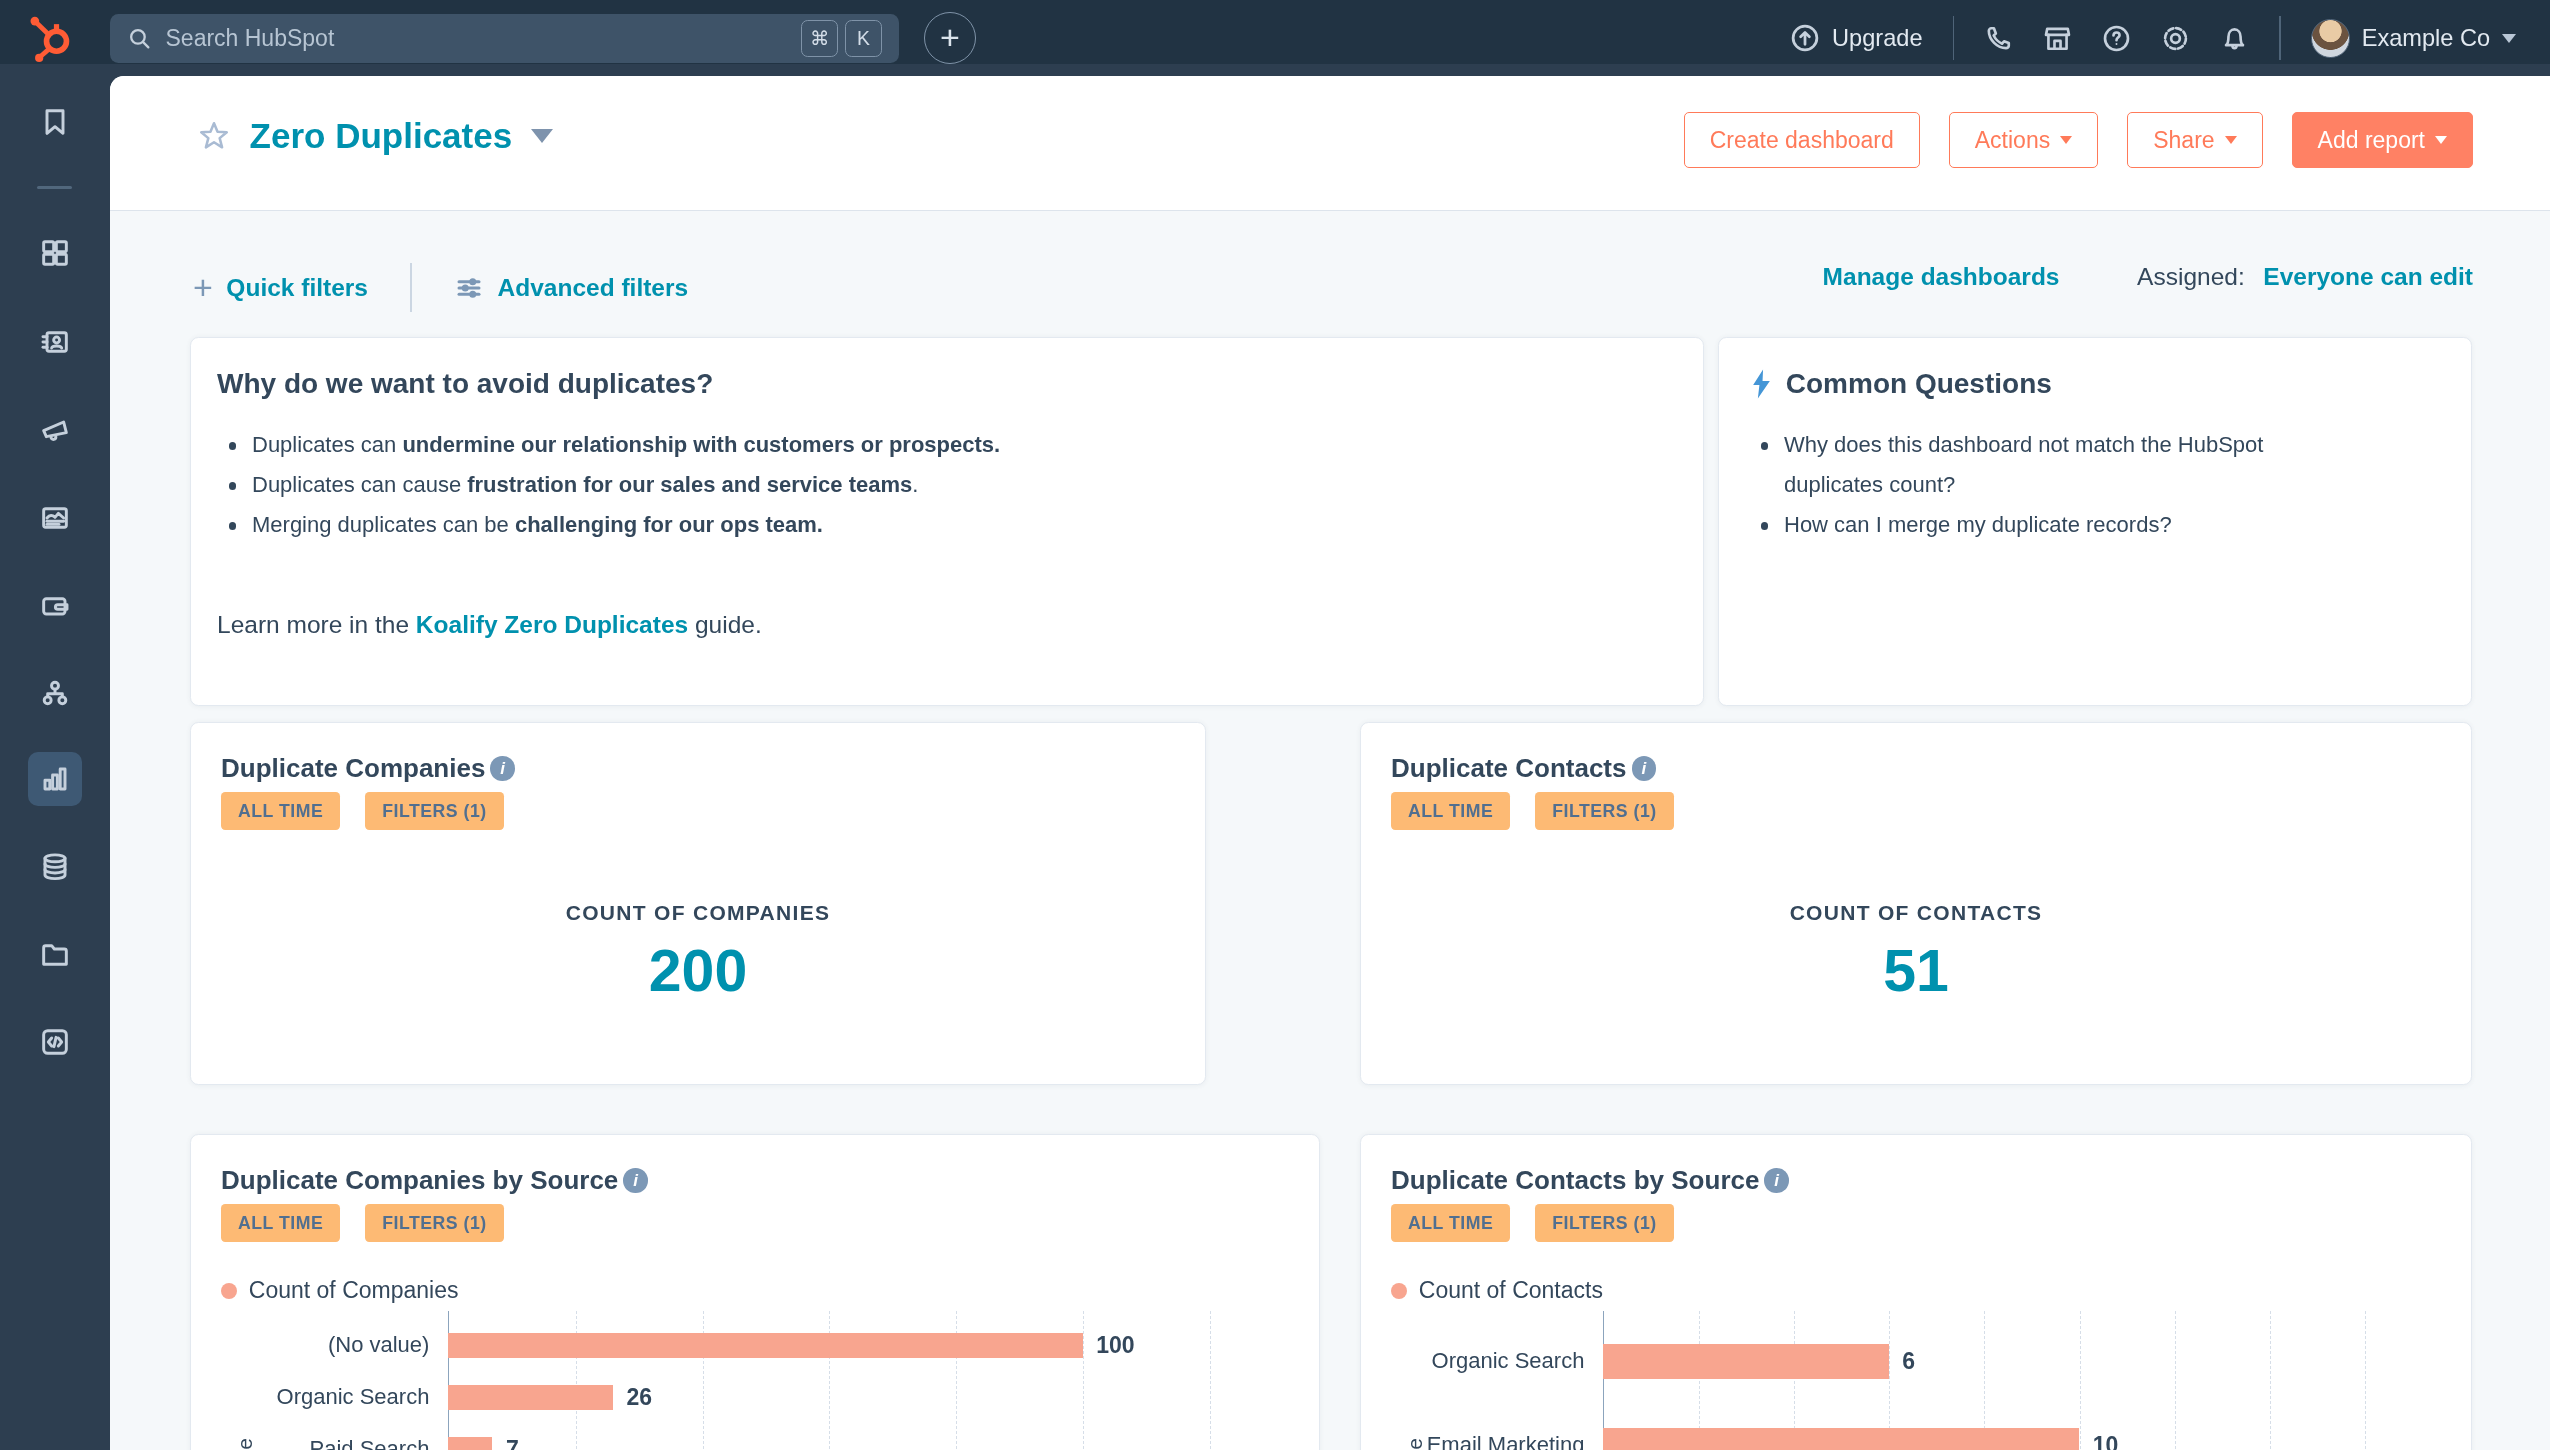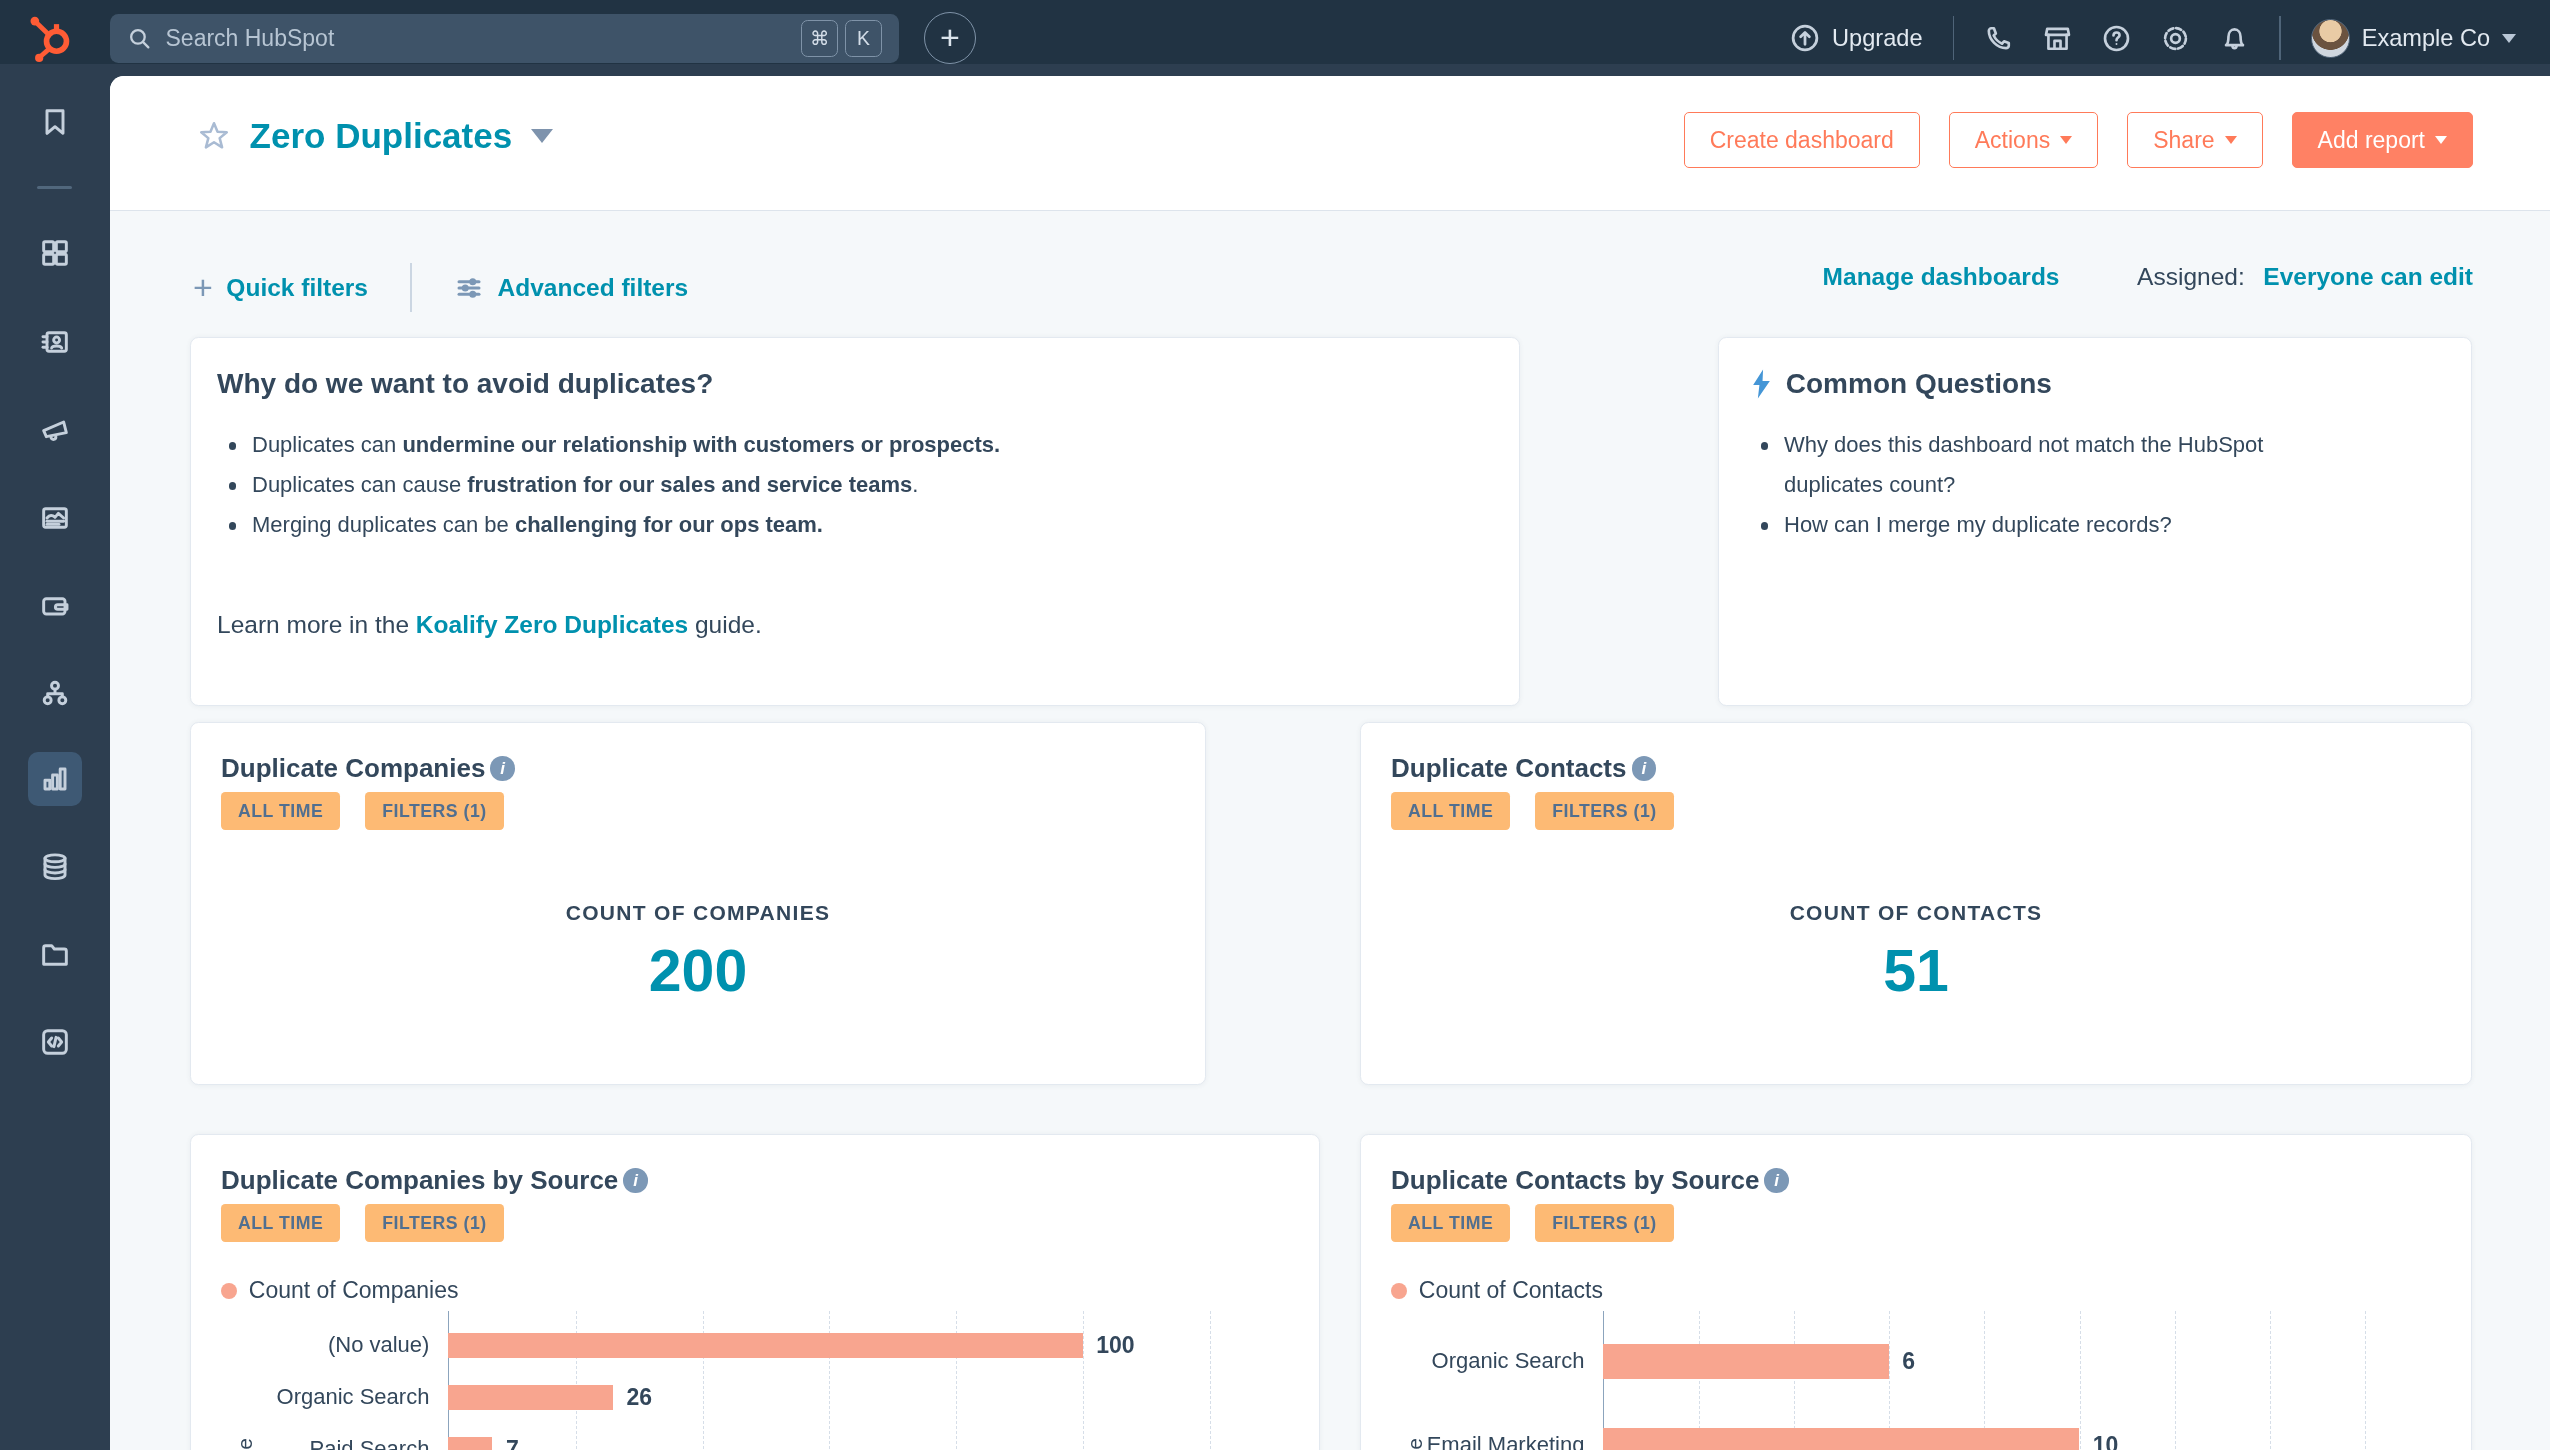--- a/index.html
+++ b/index.html
@@ -284,21 +284,21 @@
           <span>Advanced filters</span>
         </div>
       </div>
       <div class="f-right">
         <span class="f-link">Manage dashboards</span>
         <span class="f-assigned" style="margin-left:59px">Assigned:</span>
         <span class="f-link">Everyone can edit</span>
       </div>
     </div>
 
-    <div class="card" style="left:80px; top:261px; width:1330px; height:369px;padding-left:26px;">
+    <div class="card" style="left:80px; top:261px; width:1514px; height:369px;padding-left:26px;">
       <div class="why-title">Why do we want to avoid duplicates?</div>
       <ul class="bullets">
         <li><span>Duplicates can </span><strong>undermine our relationship with customers or prospects.</strong><span></span></li>
         <li><span>Duplicates can cause </span><strong>frustration for our sales and service teams</strong><span>.</span></li>
         <li><span>Merging duplicates can be </span><strong>challenging for our ops team.</strong><span></span></li>
       </ul>
       <div class="why-footer">
         <span>Learn more in the </span><span class="link">Koalify Zero Duplicates</span><span> guide.</span>
       </div>
     </div>

